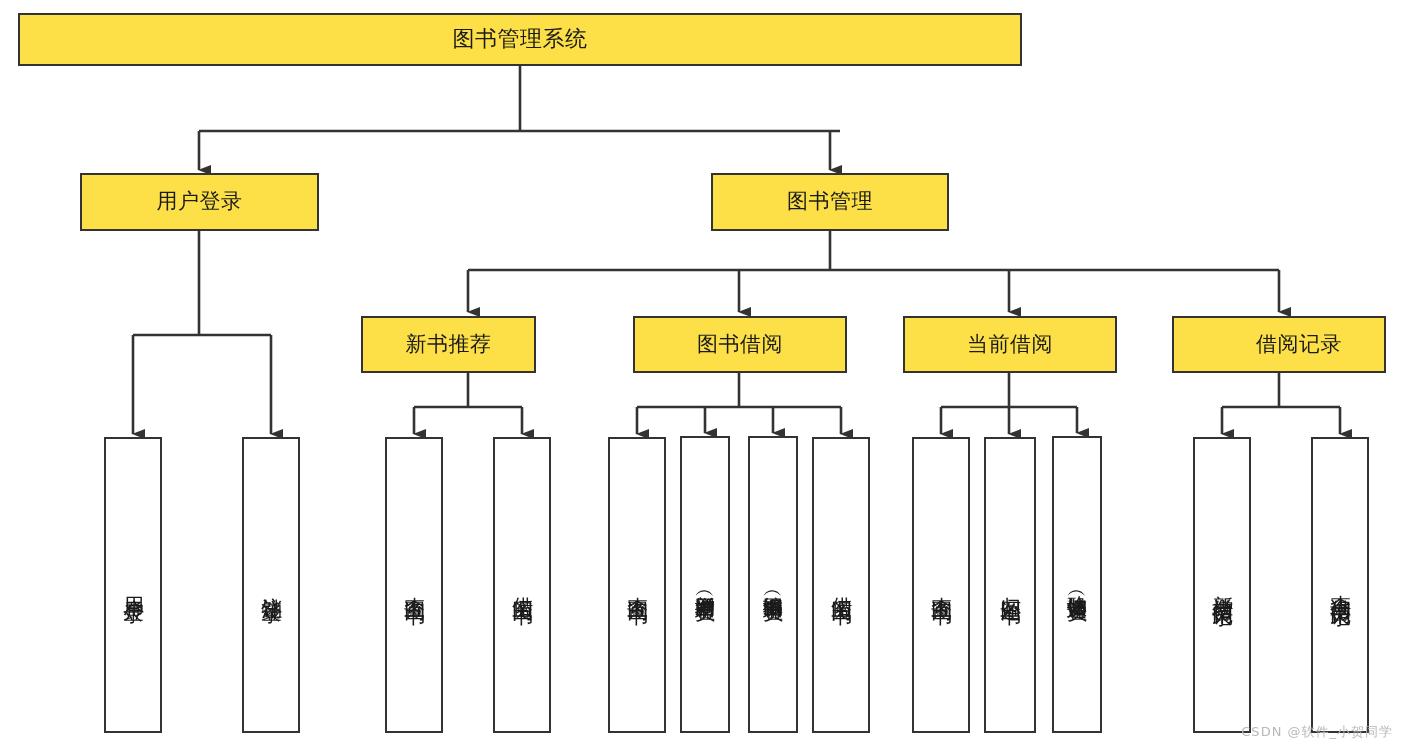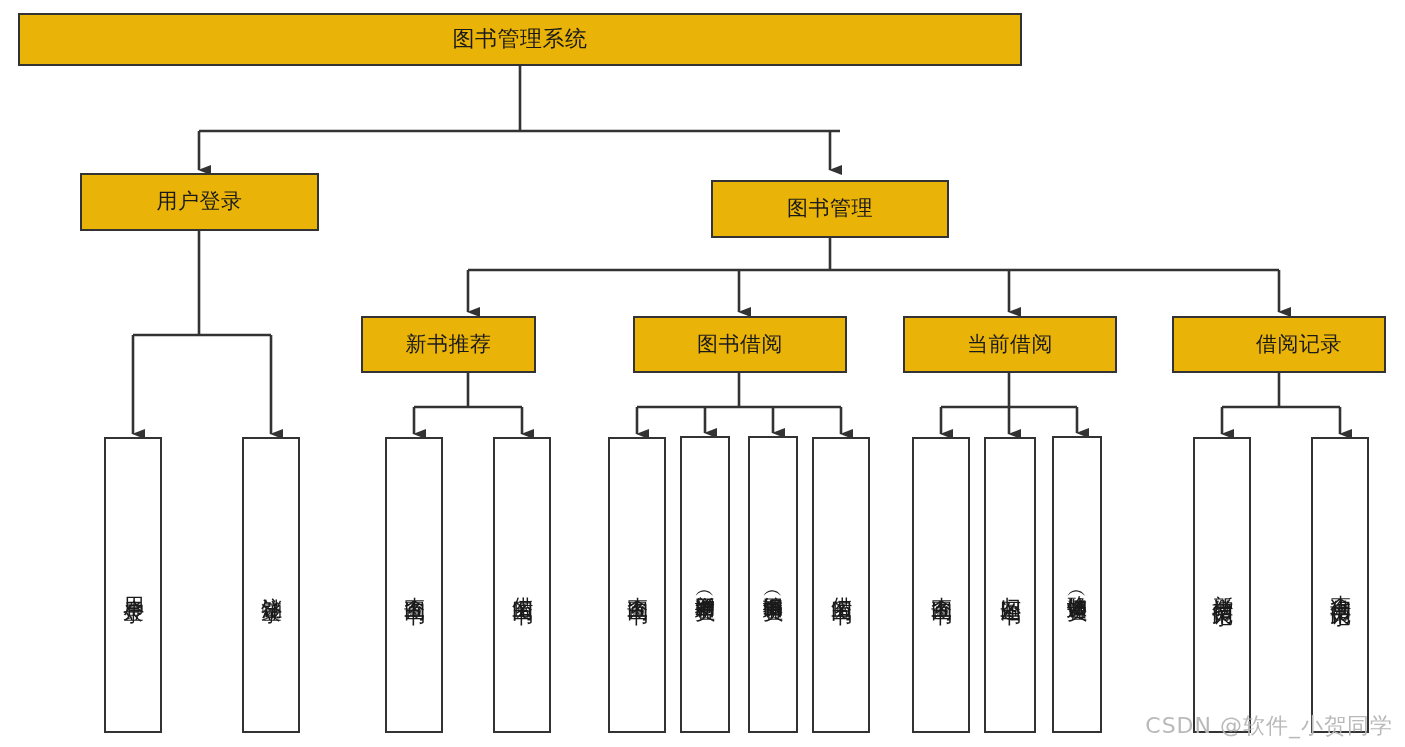--- a/index.html
+++ b/index.html
@@ -22,21 +22,21 @@
     position: absolute;
     left: 0;
     top: 0;
     width: 1405px;
     height: 747px;
   }
   .node-box {
     position: absolute;
     box-sizing: border-box;
     border: 2.5px solid #333333;
-    background: #eab308;
+    background: #fde047;
     display: flex;
     align-items: center;
     justify-content: center;
     z-index: 2;
   }
   .node-label-h {
     font-size: 21px;
     color: #1a1a1a;
     line-height: 1.1;
     letter-spacing: 0.5px;
@@ -69,21 +69,21 @@
   }
   .leaf-box.tight .leaf-label-v {
     font-size: 20px;
     letter-spacing: 1px;
     line-height: 1.15;
   }
   .watermark {
     position: absolute;
     right: 12px;
     bottom: 6px;
-    font-size: 22px;
+    font-size: 13px;
     color: #b9b9b9;
     letter-spacing: 1px;
     white-space: nowrap;
     z-index: 5;
     font-family: "DejaVu Sans", "Liberation Sans", sans-serif;
   }
 </style>
 </head>
 <body>
 
@@ -141,21 +141,21 @@
   </svg>
 
   <div class="node-box root" style="left:18px; top:13px; width:1004px; height:53px;">
     <span class="node-label-h">图书管理系统</span>
   </div>
 
   <div class="node-box" style="left:80px; top:173px; width:239px; height:58px;">
     <span class="node-label-h">用户登录</span>
   </div>
 
-  <div class="node-box" style="left:711px; top:180px; width:238px; height:58px;">
+  <div class="node-box" style="left:711px; top:173px; width:238px; height:58px;">
     <span class="node-label-h">图书管理</span>
   </div>
 
   <div class="node-box" style="left:361px; top:316px; width:175px; height:57px;">
     <span class="node-label-h">新书推荐</span>
   </div>
 
   <div class="node-box" style="left:633px; top:316px; width:214px; height:57px;">
     <span class="node-label-h">图书借阅</span>
   </div>

